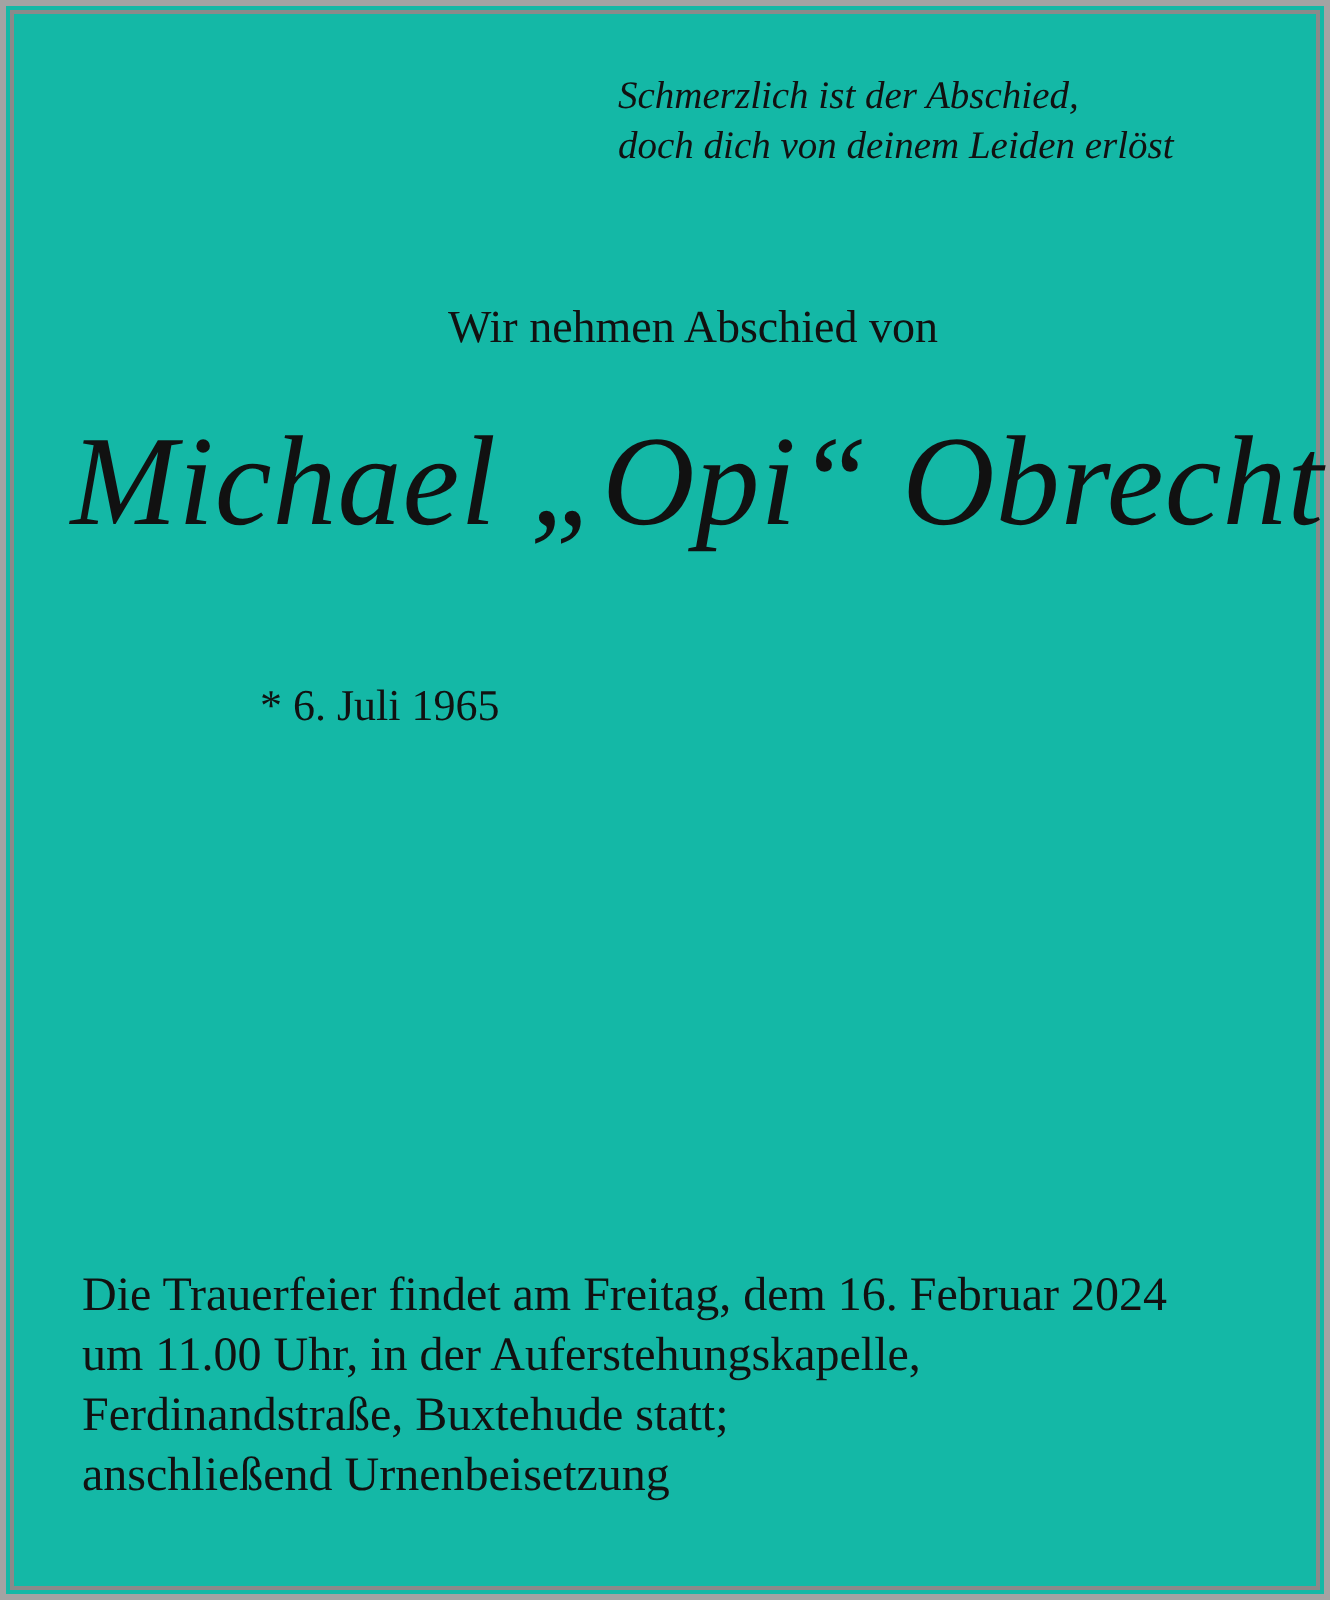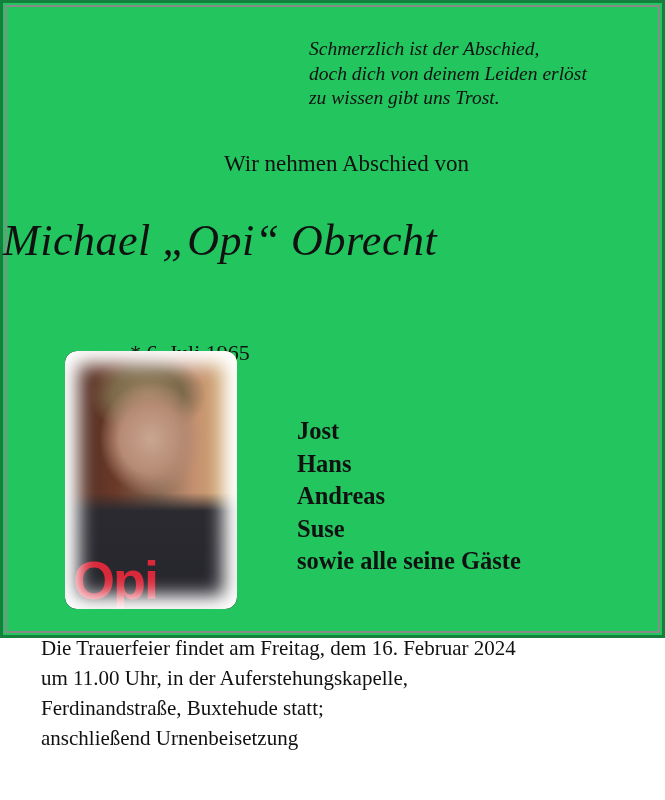--- a/index.html
+++ b/index.html
@@ -1,40 +1,40 @@
 <!DOCTYPE html>
 <html><head>
 <meta charset="utf-8">
 <style>
   html, body { margin: 0; padding: 0; background: #ffffff; }
   body { width: 665px; height: 800px; position: relative; overflow: hidden; }
   .frame {
-    position: absolute; left: 0; top: 0; width: 665px; height: 638px;
+    position: absolute; left: 0; top: 0; width: 665px; height: 800px;
     box-sizing: border-box;
-    border: 3px solid #15803d;
-    background: #22c55e;
+    border: 3px solid #a3a3a3;
+    background: #14b8a6;
   }
   .frame-inner {
     position: absolute; left: 2px; top: 2px; right: 2px; bottom: 2px;
     border: 2px solid #8a8a8a;
     box-sizing: border-box;
   }
   .serif { font-family: "Liberation Serif", "DejaVu Serif", serif; color: #111111; }
   .poem {
     position: absolute; left: 306px; top: 34px;
     font-style: italic; font-size: 19.5px; line-height: 24.5px;
   }
   .poem div { white-space: nowrap; }
   .intro {
     position: absolute; left: 0; right: 0; top: 148px;
     text-align: center; font-size: 23px; padding-left: 28px;
   }
   .name {
     position: absolute; left: 0; right: 0; top: 203px;
-    text-align: left; font-style: italic; font-size: 44px; line-height: 70px;
+    text-align: right; font-style: italic; font-size: 64px; line-height: 70px;
     letter-spacing: 0.5px; white-space: nowrap;
   }
   .dates {
     position: absolute; top: 289px; font-size: 22px; white-space: nowrap; margin-top: 48px;
   }
   .born { left: 127px; }
   .died { left: 325px; }
   .photo {
     position: absolute; left: 62px; top: 348px; width: 172px; height: 258px;
     border-radius: 12px;
@@ -57,55 +57,43 @@
   }
   .missing {
     position: absolute; left: 294px; top: 366px; font-size: 24.5px; white-space: nowrap;
   }
   .mourners {
     position: absolute; left: 294px; top: 412px; font-size: 24.5px; font-weight: bold;
     line-height: 32.5px;
   }
   .mourners div { white-space: nowrap; }
   .service {
-    position: absolute; left: 38px; top: 630px; font-size: 21px; line-height: 30px;
+    position: absolute; left: 38px; top: 630px; font-size: 24px; line-height: 30px;
   }
   .service div { white-space: nowrap; }
 </style>
 </head>
 <body>
 
 <div class="frame">
   <div class="frame-inner"></div>
 
   <div class="poem serif">
     <div>Schmerzlich ist der Abschied,</div>
     <div>doch dich von deinem Leiden erlöst</div>
-    <div>zu wissen gibt uns Trost.</div>
   </div>
 
   <div class="intro serif">Wir nehmen Abschied von</div>
 
   <div class="name serif">Michael „Opi“ Obrecht</div>
 
   <div class="dates born serif">* 6. Juli 1965</div>
 
-  <div class="photo">
-    <div class="shirt-text">Opi</div>
-    <div class="vignette"></div>
-  </div>
 
 
-  <div class="mourners serif">
-    <div>Jost</div>
-    <div>Hans</div>
-    <div>Andreas</div>
-    <div>Suse</div>
-    <div>sowie alle seine Gäste</div>
-  </div>
 
   <div class="service serif">
     <div>Die Trauerfeier findet am Freitag, dem 16. Februar 2024</div>
     <div>um 11.00 Uhr, in der Auferstehungskapelle,</div>
     <div>Ferdinandstraße, Buxtehude statt;</div>
     <div>anschließend Urnenbeisetzung</div>
   </div>
 </div>
 
 </body></html>

